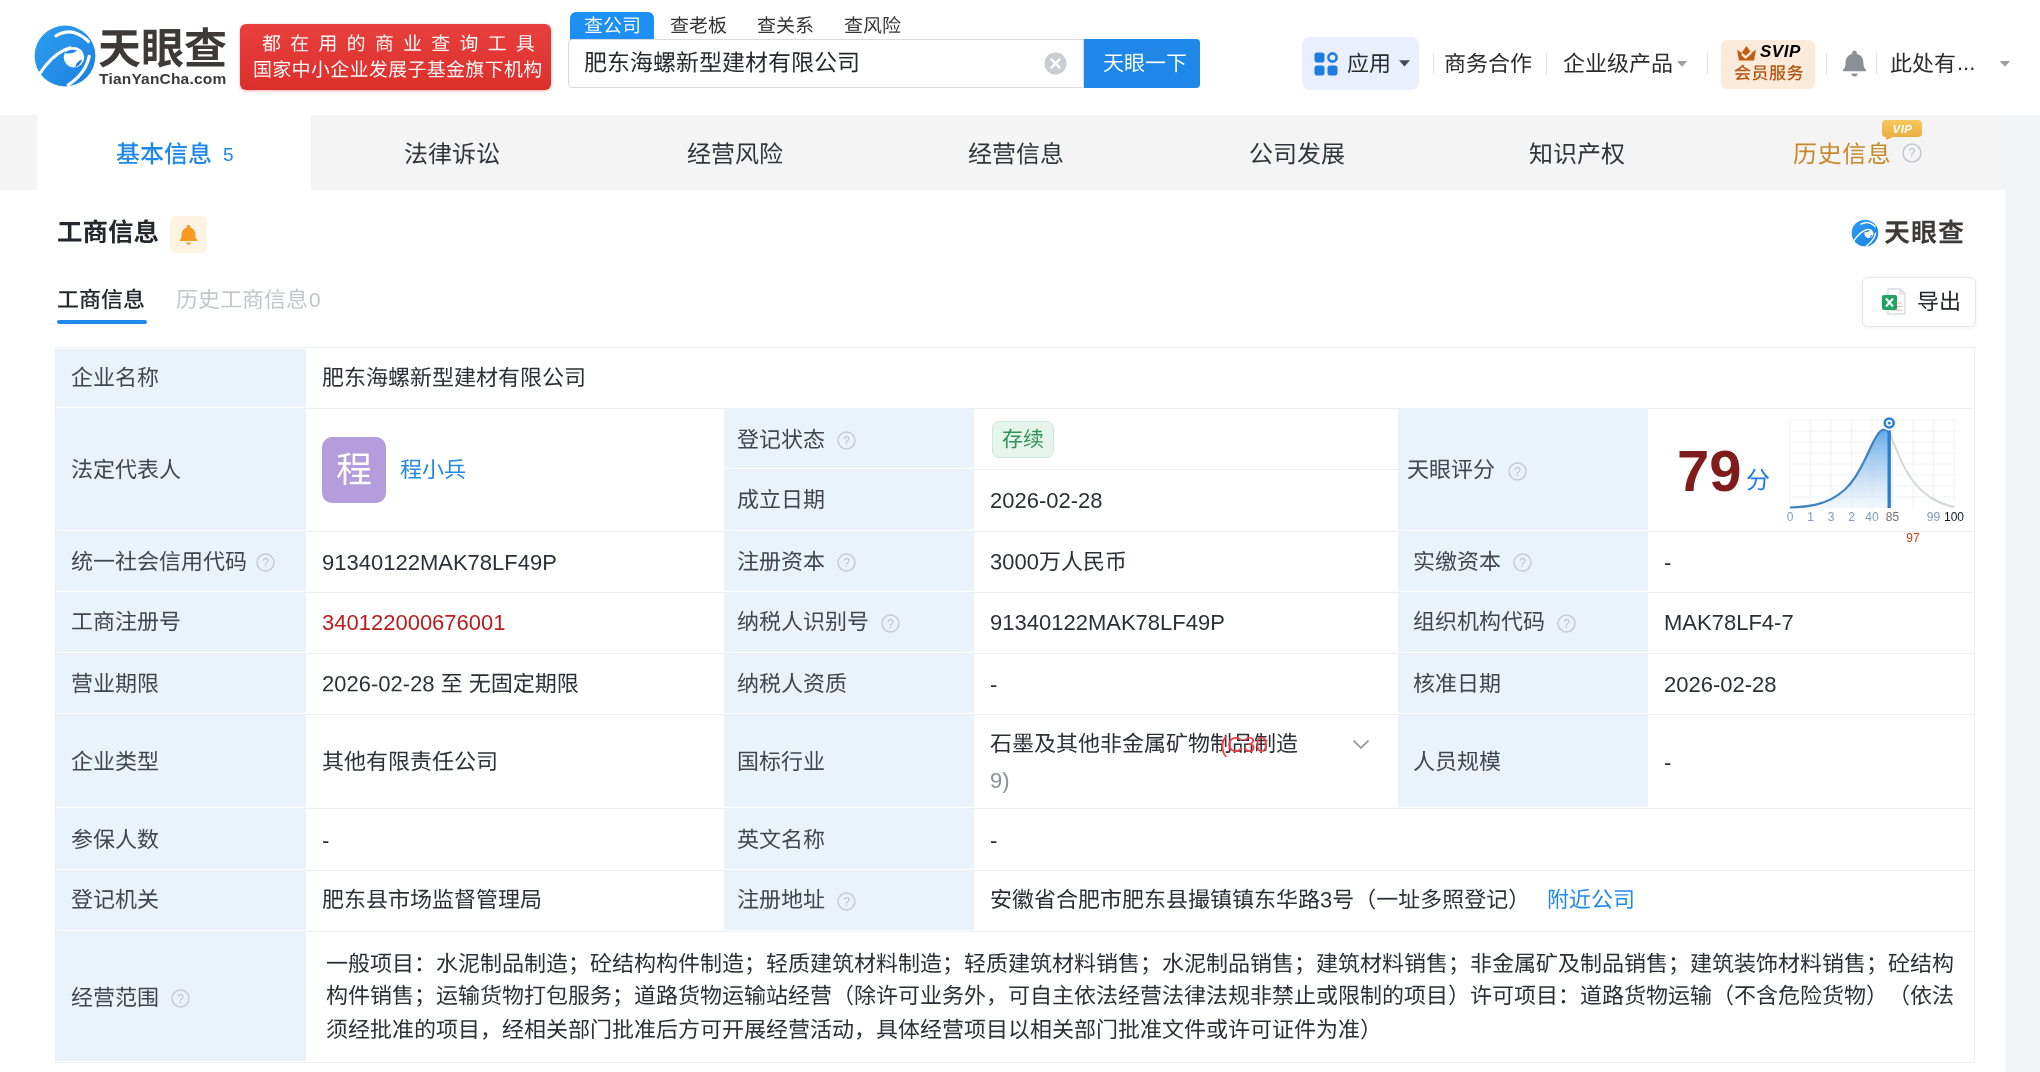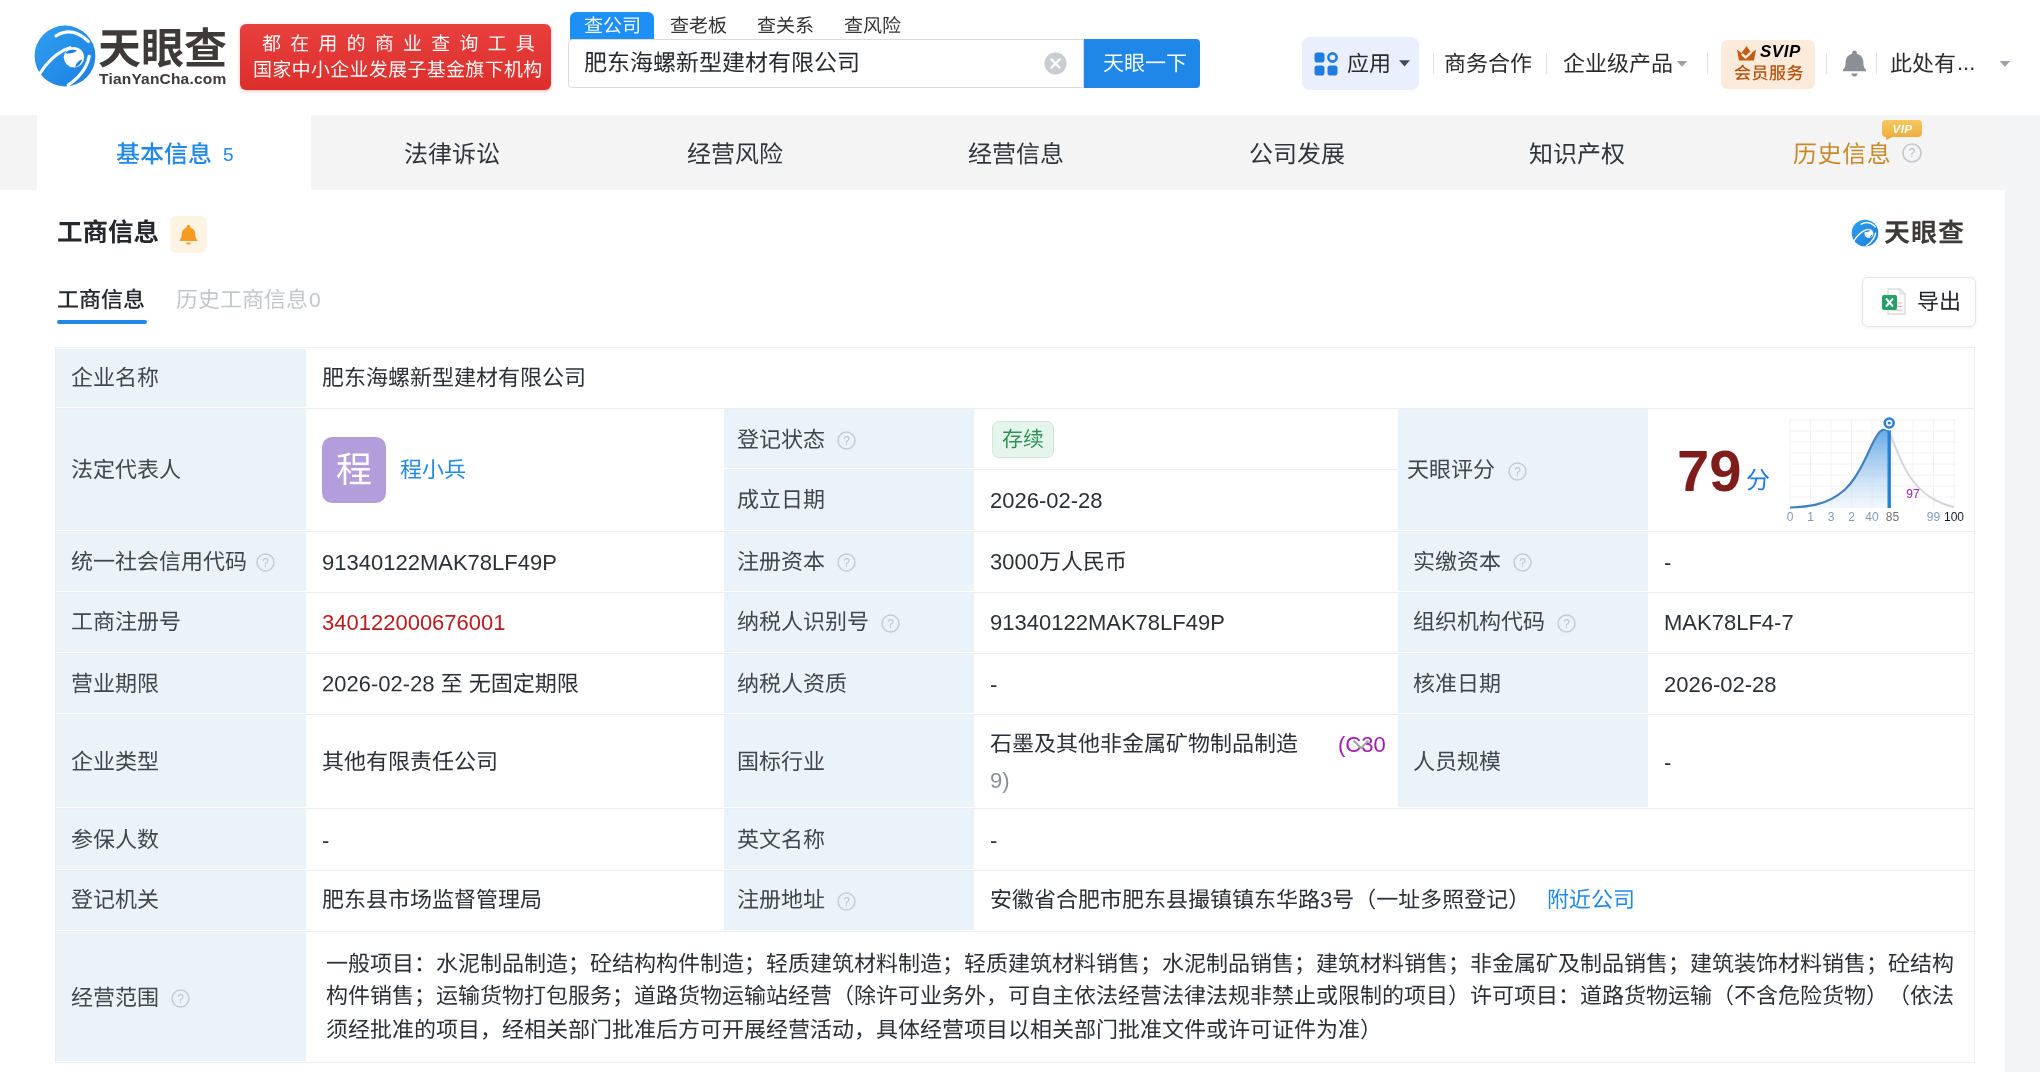--- a/index.html
+++ b/index.html
@@ -877,21 +877,21 @@
         <use href="#g22" transform="translate(132.0 0) scale(0.022)"></use>
         <use href="#g148" transform="translate(154.0 0) scale(0.022)"></use>
         <use href="#g149" transform="translate(176.0 0) scale(0.022)"></use>
         <use href="#g150" transform="translate(198.0 0) scale(0.022)"></use>
         <use href="#g151" transform="translate(220.0 0) scale(0.022)"></use>
         <use href="#g54" transform="translate(242.0 0) scale(0.022)"></use>
         <use href="#g151" transform="translate(264.0 0) scale(0.022)"></use>
         <use href="#g152" transform="translate(286.0 0) scale(0.022)"></use>
       </g>
     </svg>
-    <div class="ab" style="left:1338px;top:730px;font:400 22px 'Liberation Sans',sans-serif;line-height:29px;color:#a21caf">(C30</div>
+    <div class="ab" style="left:1220px;top:730px;font:400 22px 'Liberation Sans',sans-serif;line-height:29px;color:#ef4444">(C30</div>
     <svg class="ab" style="left:1352px;top:739px" width="18" height="11" viewBox="0 0 18 11">
       <path d="M1.5 1.5L9 9L16.5 1.5" stroke="#9aa0a8" stroke-width="1.8" fill="none"></path>
     </svg>
     <div class="ab" style="left:990px;top:766px;font:400 22px 'Liberation Sans',sans-serif;line-height:29px;color:#8b9097">9)</div>
     <svg class="ab" style="left:1413px;top:746px" width="88" height="31" viewBox="0 0 88 31">
       <g fill="#41454c" transform="translate(0 23.3)">
         <use href="#g91" transform="translate(0.0 0) scale(0.022)"></use>
         <use href="#g153" transform="translate(22.0 0) scale(0.022)"></use>
         <use href="#g154" transform="translate(44.0 0) scale(0.022)"></use>
         <use href="#g155" transform="translate(66.0 0) scale(0.022)"></use>
@@ -1226,15 +1226,15 @@
 <circle cx="101.2" cy="9" r="6.6" fill="#2a7fd4" stroke="#fff" stroke-width="1.6"></circle>
 <circle cx="101.2" cy="9" r="3.2" fill="#fff"></circle>
 <circle cx="101.2" cy="9" r="1.6" fill="#2a7fd4"></circle>
 </svg>
     <div class="ab" style="left:1790.0px;top:509px;font:400 12px 'Liberation Sans',sans-serif;line-height:16px;color:#7d9cbd;transform:translateX(-50%)">0</div>
     <div class="ab" style="left:1810.5px;top:509px;font:400 12px 'Liberation Sans',sans-serif;line-height:16px;color:#7d9cbd;transform:translateX(-50%)">1</div>
     <div class="ab" style="left:1831.0px;top:509px;font:400 12px 'Liberation Sans',sans-serif;line-height:16px;color:#7d9cbd;transform:translateX(-50%)">3</div>
     <div class="ab" style="left:1851.5px;top:509px;font:400 12px 'Liberation Sans',sans-serif;line-height:16px;color:#7d9cbd;transform:translateX(-50%)">2</div>
     <div class="ab" style="left:1872.0px;top:509px;font:400 12px 'Liberation Sans',sans-serif;line-height:16px;color:#7d9cbd;transform:translateX(-50%)">40</div>
     <div class="ab" style="left:1892.5px;top:509px;font:400 12px 'Liberation Sans',sans-serif;line-height:16px;color:#737373;transform:translateX(-50%)">85</div>
-    <div class="ab" style="left:1913.0px;top:486px;font:400 12px 'Liberation Sans',sans-serif;line-height:16px;color:#a21caf;transform:translateX(-50%)">97</div>
+    <div class="ab" style="left:1913.0px;top:530px;font:400 12px 'Liberation Sans',sans-serif;line-height:16px;color:#c2410c;transform:translateX(-50%)">97</div>
     <div class="ab" style="left:1933.5px;top:509px;font:400 12px 'Liberation Sans',sans-serif;line-height:16px;color:#7d9cbd;transform:translateX(-50%)">99</div>
     <div class="ab" style="left:1954.0px;top:509px;font:400 12px 'Liberation Sans',sans-serif;line-height:16px;color:#0f172a;transform:translateX(-50%)">100</div>
 </div>
 </body></html>

